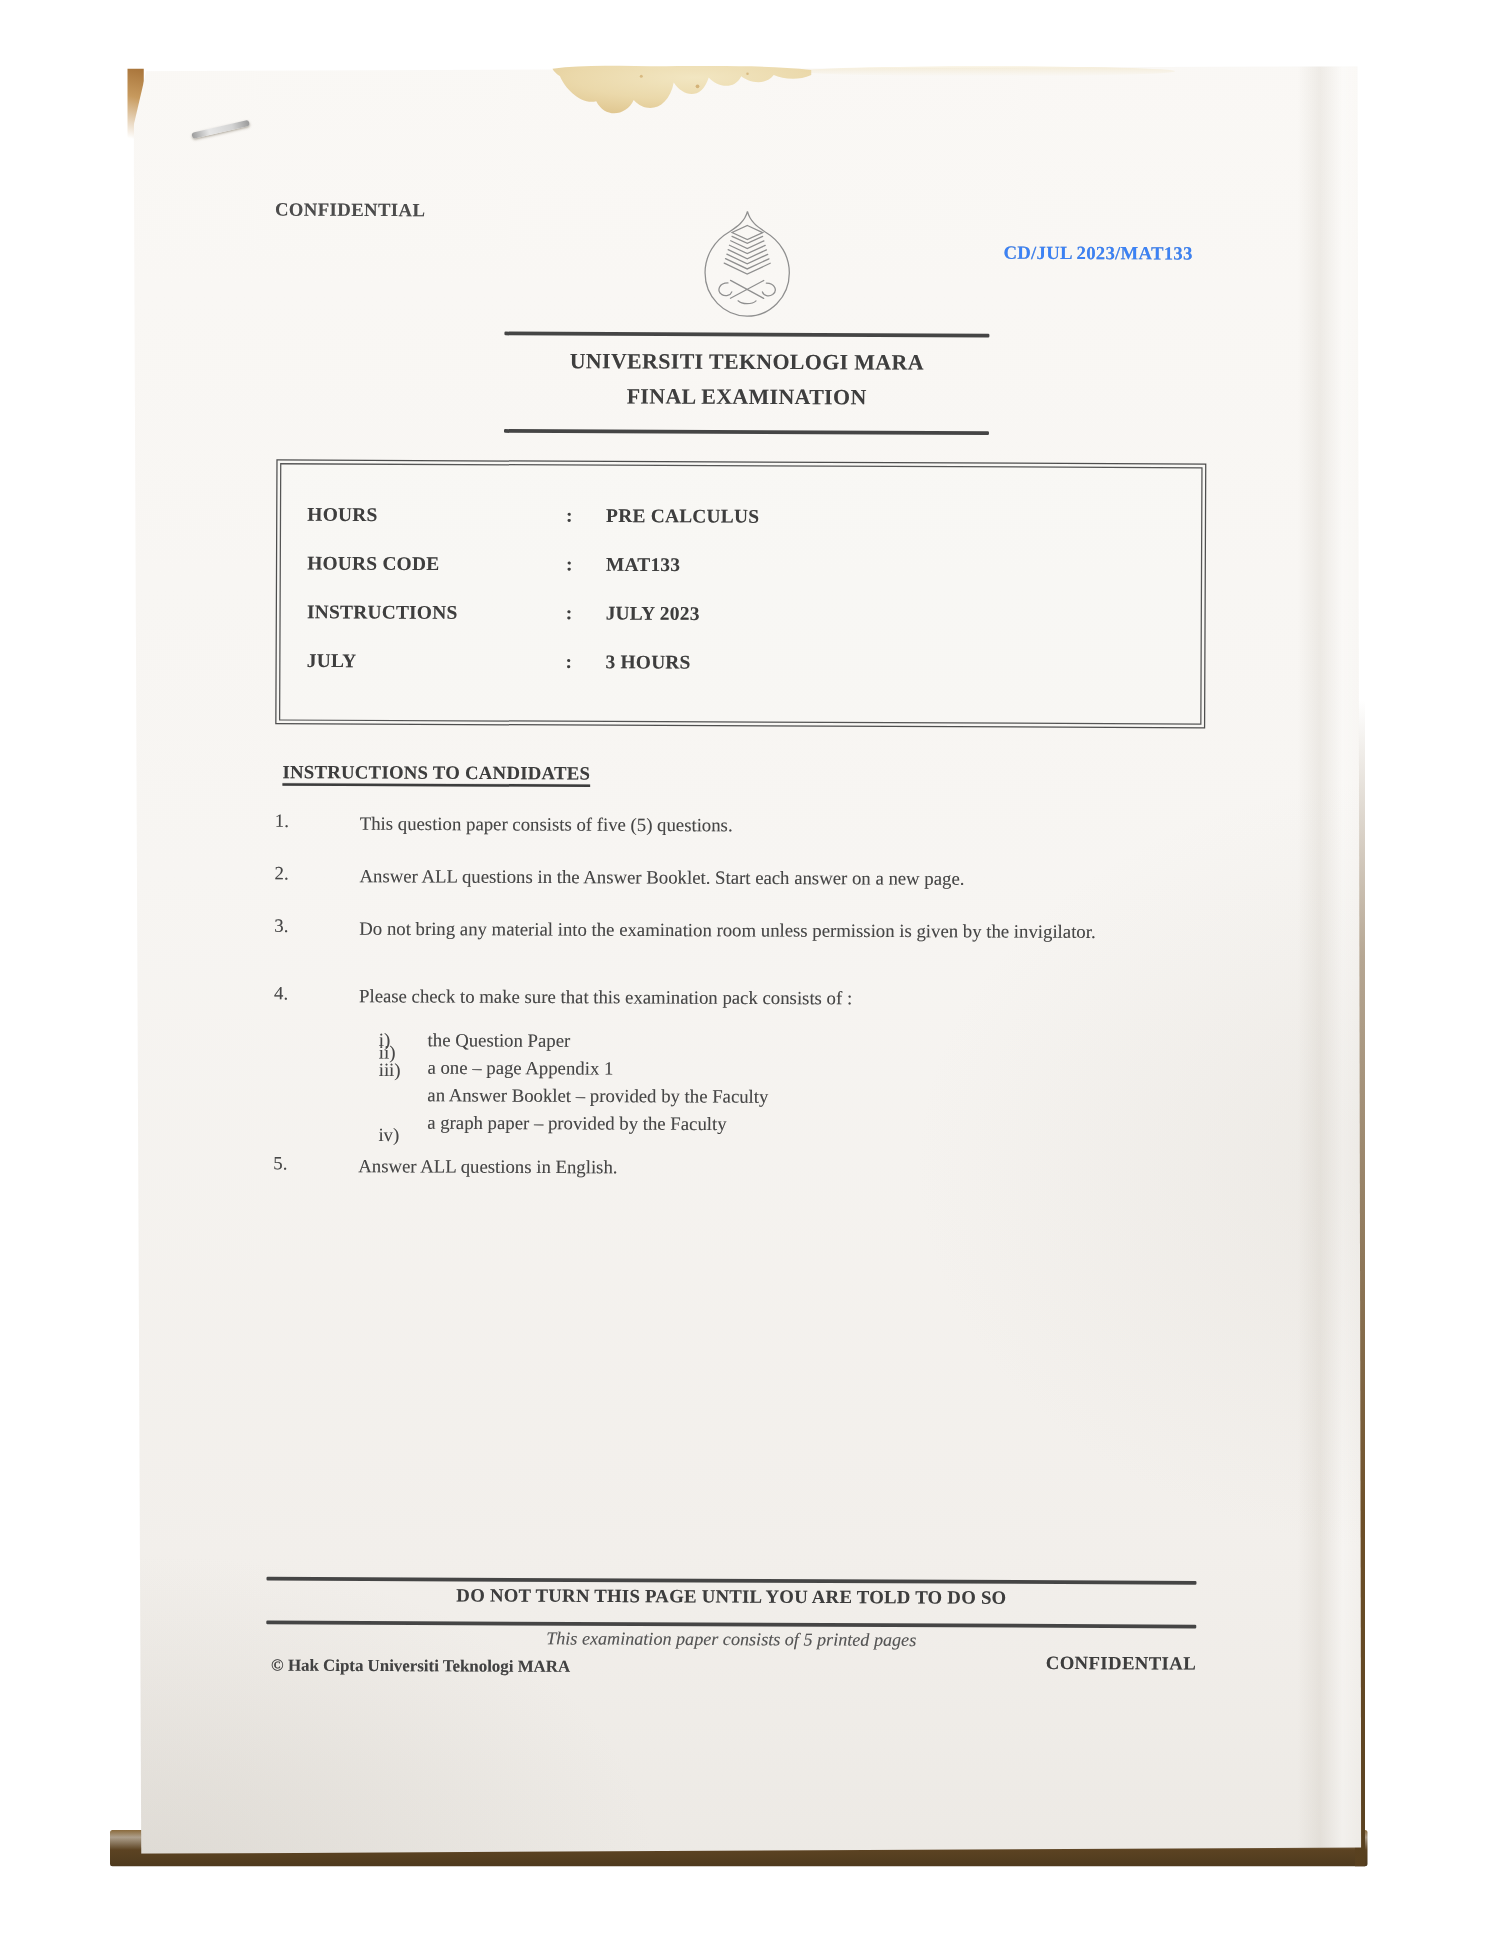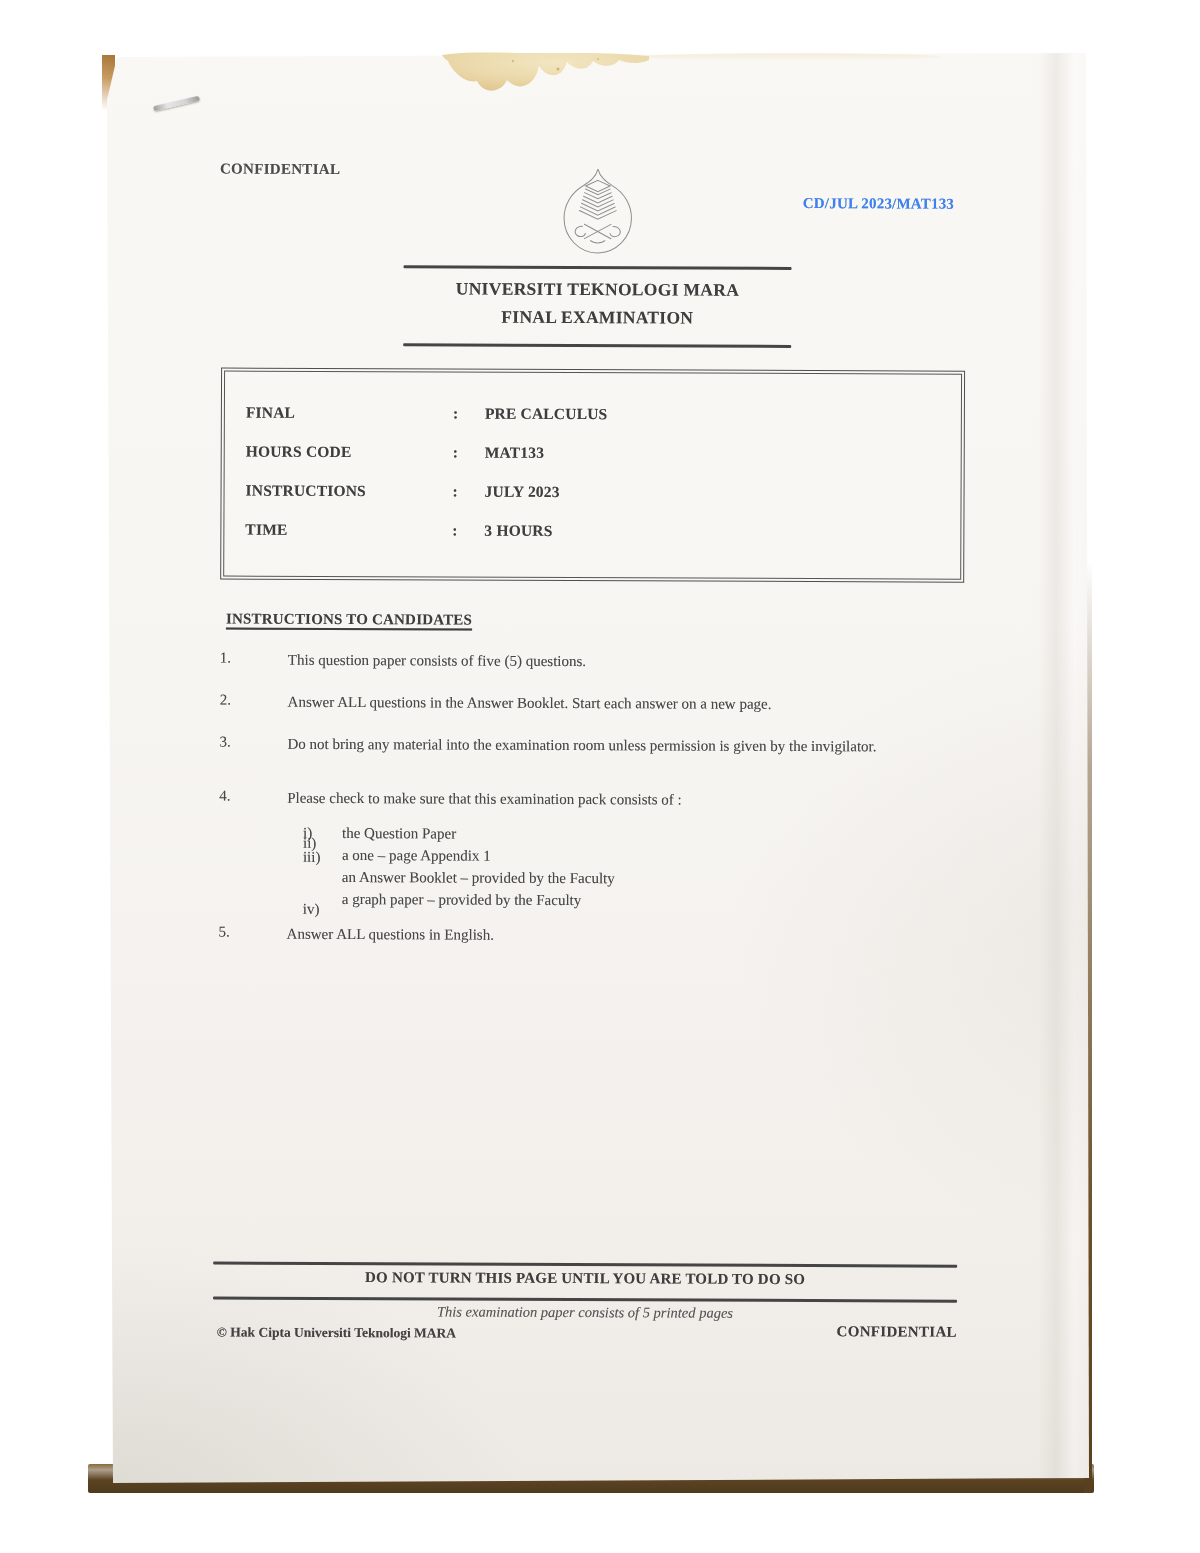--- a/index.html
+++ b/index.html
@@ -142,36 +142,36 @@
 
     <div class="abs rule rule-top"></div>
     <div class="abs title title1 b">UNIVERSITI TEKNOLOGI MARA</div>
     <div class="abs title title2 b">FINAL EXAMINATION</div>
     <div class="abs rule rule-bot"></div>
 
     <div class="abs course-box">
       <div class="course-box-inner"></div>
       <div class="course-rows">
         <div class="course-row">
-          <span>FINAL</span>
+          <span>HOURS</span>
           <span>:</span>
           <span>PRE CALCULUS</span>
         </div>
         <div class="course-row">
           <span>HOURS CODE</span>
           <span>:</span>
           <span>MAT133</span>
         </div>
         <div class="course-row">
           <span>INSTRUCTIONS</span>
           <span>:</span>
           <span>JULY 2023</span>
         </div>
         <div class="course-row">
-          <span>TIME</span>
+          <span>JULY</span>
           <span>:</span>
           <span>3 HOURS</span>
         </div>
       </div>
     </div>
 
     <div class="abs instr-heading">INSTRUCTIONS TO CANDIDATES</div>
 
     <div class="abs item-num" style="top:649px">1.</div>
     <div class="abs item-text" style="top:649px">This question paper consists of five (5) questions.</div>

